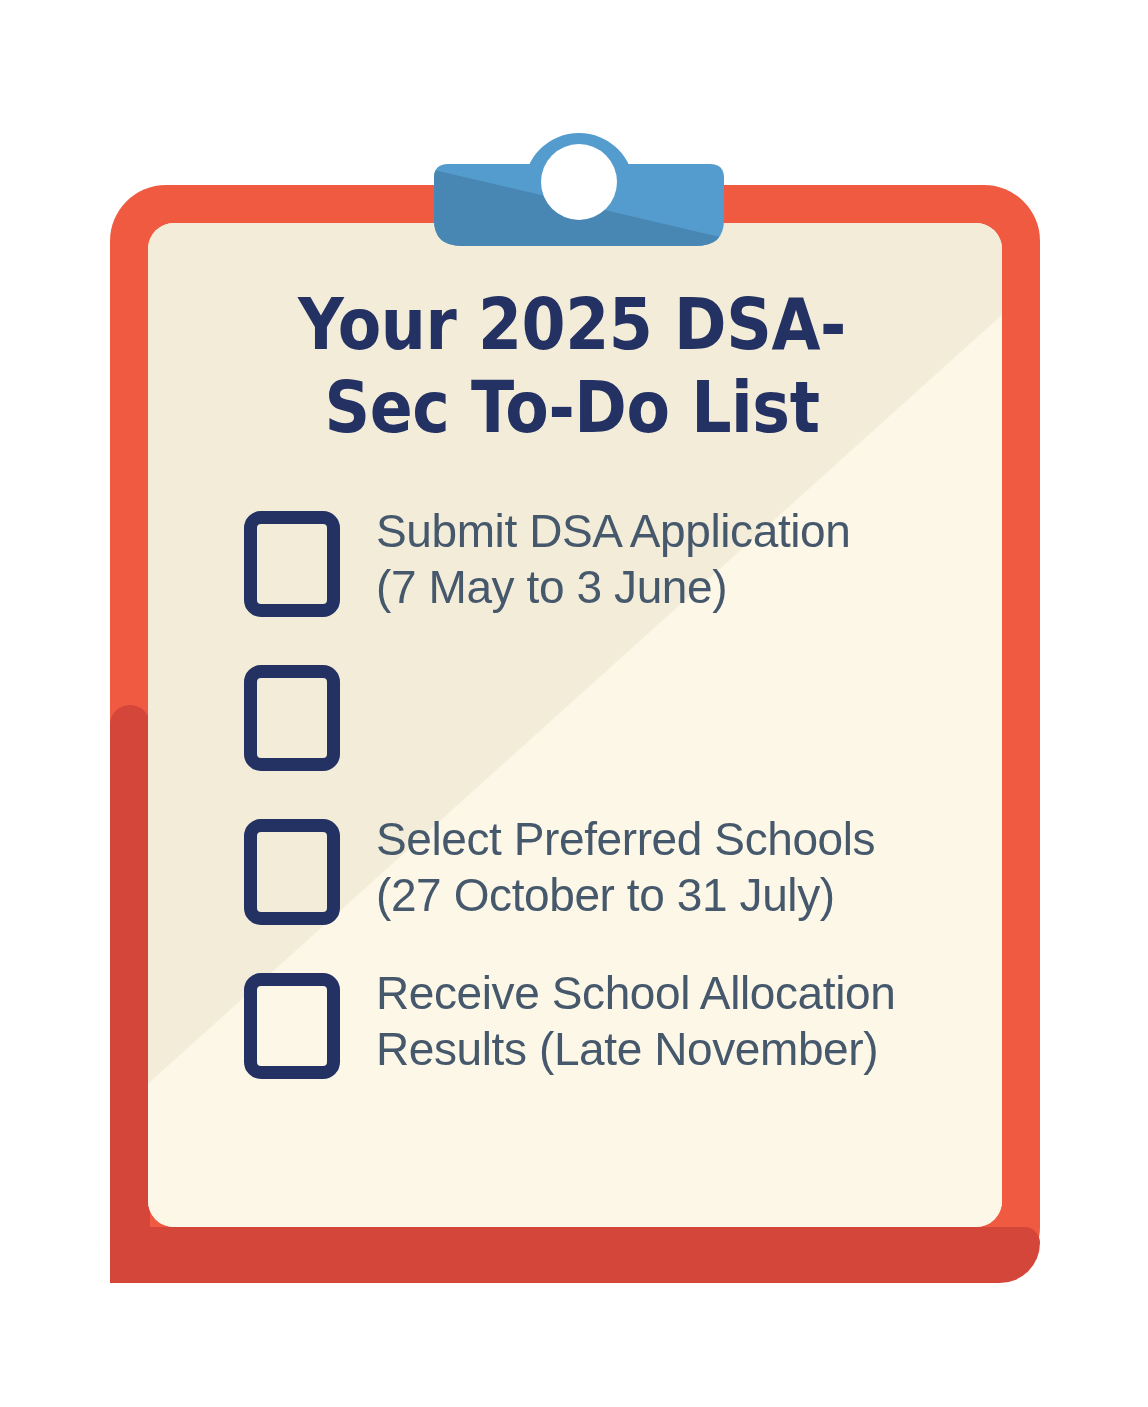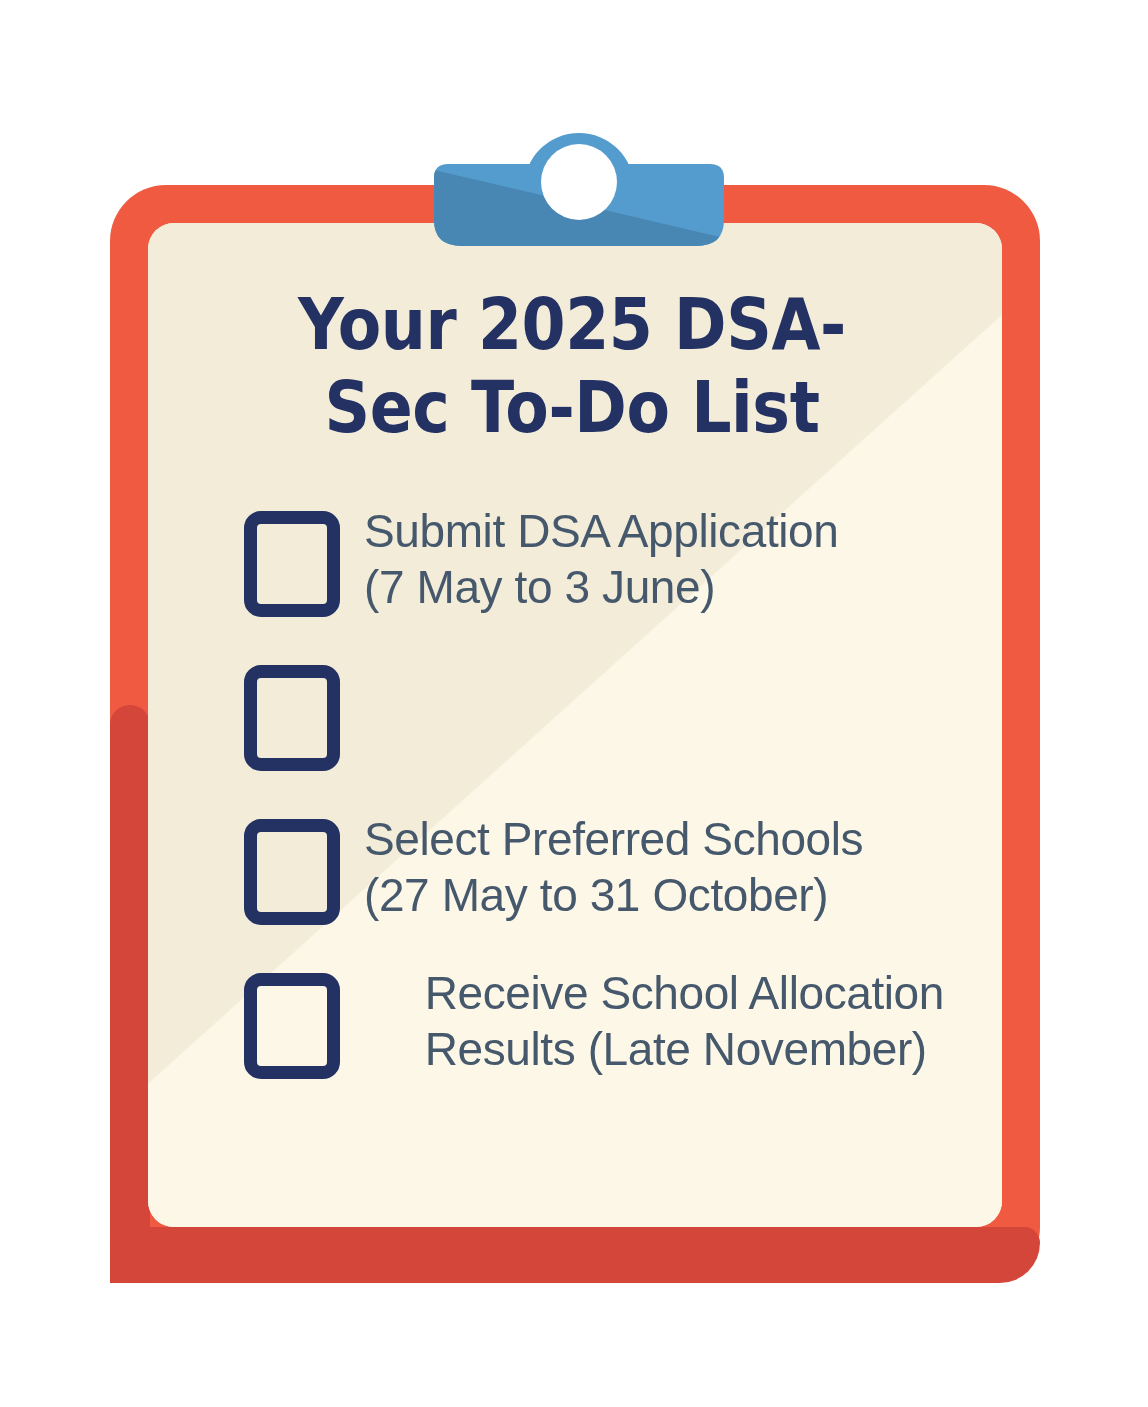--- a/index.html
+++ b/index.html
@@ -116,25 +116,25 @@
   
   .checklist {
     margin: 0;
     padding: 0;
     list-style: none;
     margin-top: 52px;
   }
   .check-item {
     display: flex;
     align-items: flex-start;
-    gap: 24px;
+    gap: 36px;
     margin-bottom: 38px;
     padding-left: 44px;
   }
-  .check-item:last-child { margin-bottom: 12px; justify-content: space-between; }
+  .check-item:last-child { margin-bottom: 12px; }
 
   .checkbox {
     flex: 0 0 auto;
     width: 70px;
     height: 80px;
     margin-top: 10px;
     border: 13px solid #243263;
     border-radius: 17px;
     background: transparent;
     box-sizing: content-box;
@@ -196,21 +196,21 @@
 (7 May to 3 June)</span>
         </li>
 
         <li class="check-item">
           <span class="checkbox"></span>
         </li>
 
         <li class="check-item">
           <span class="checkbox"></span>
           <span class="check-label">Select Preferred Schools
-(27 May to 31 October)</span>
+(27 October to 31 July)</span>
         </li>
 
         <li class="check-item">
           <span class="checkbox"></span>
           <span class="check-label">Receive School Allocation
 Results (Late November)</span>
         </li>
 
       </ul>
     </div>

